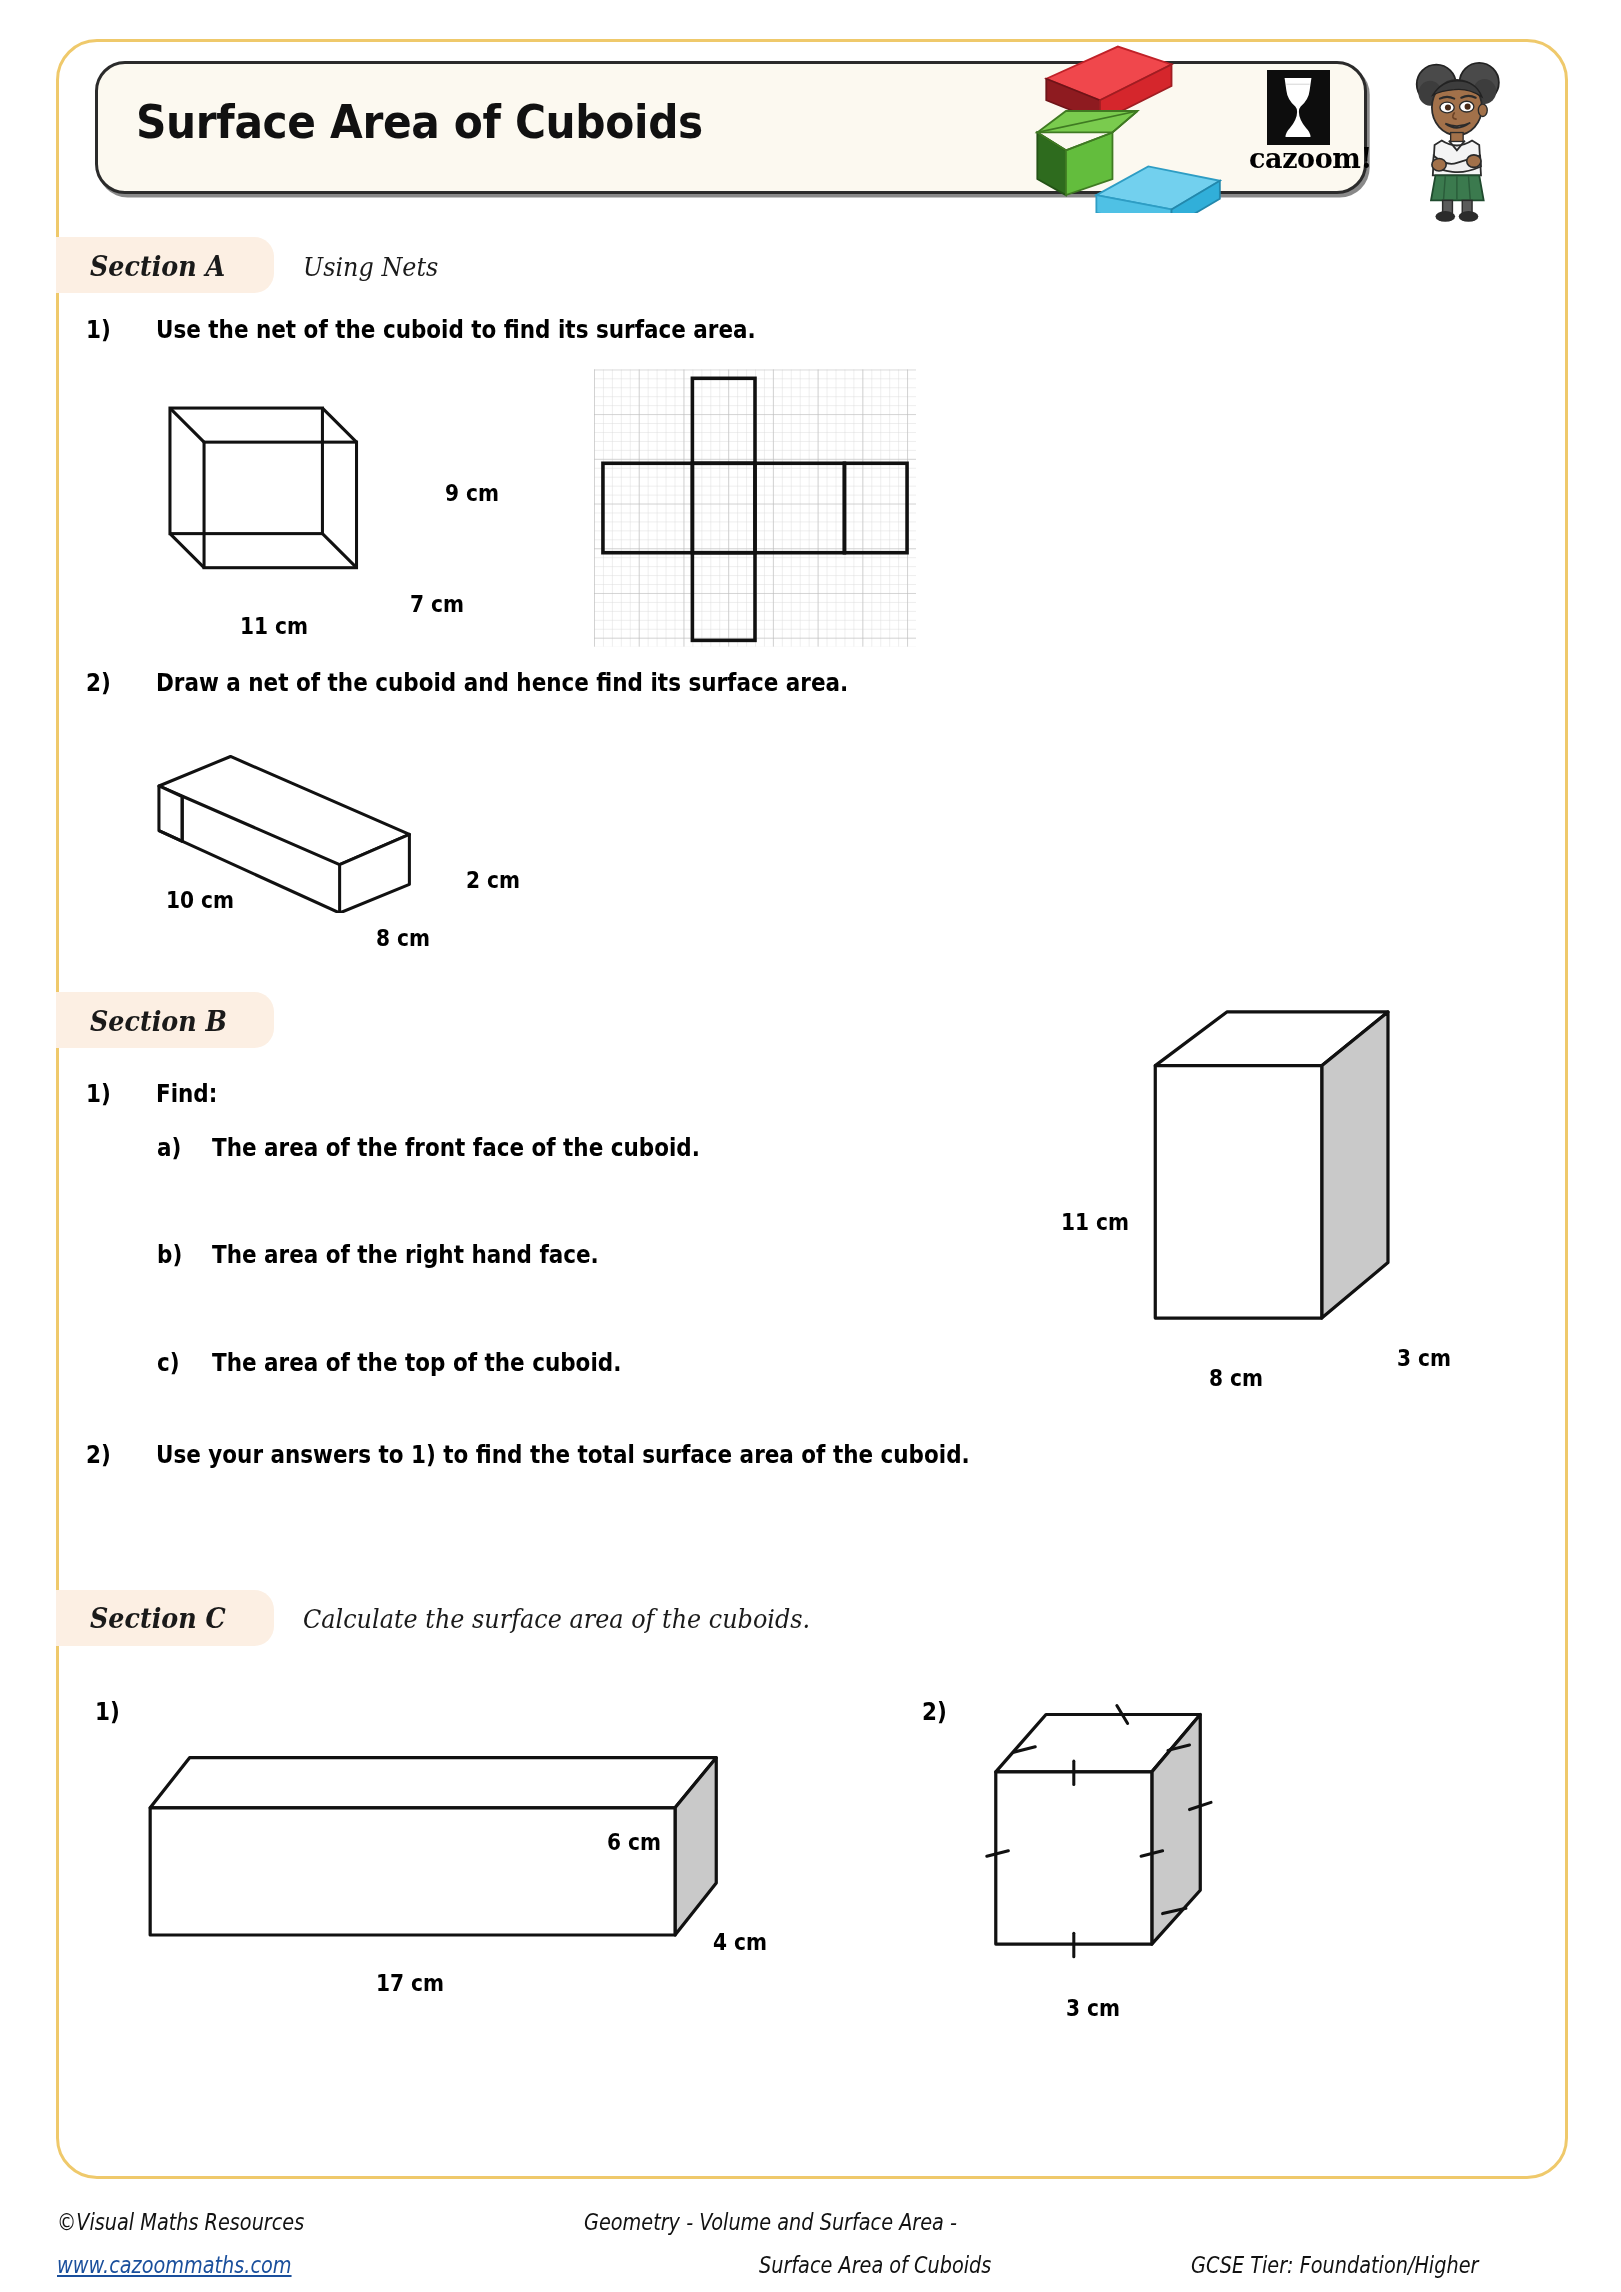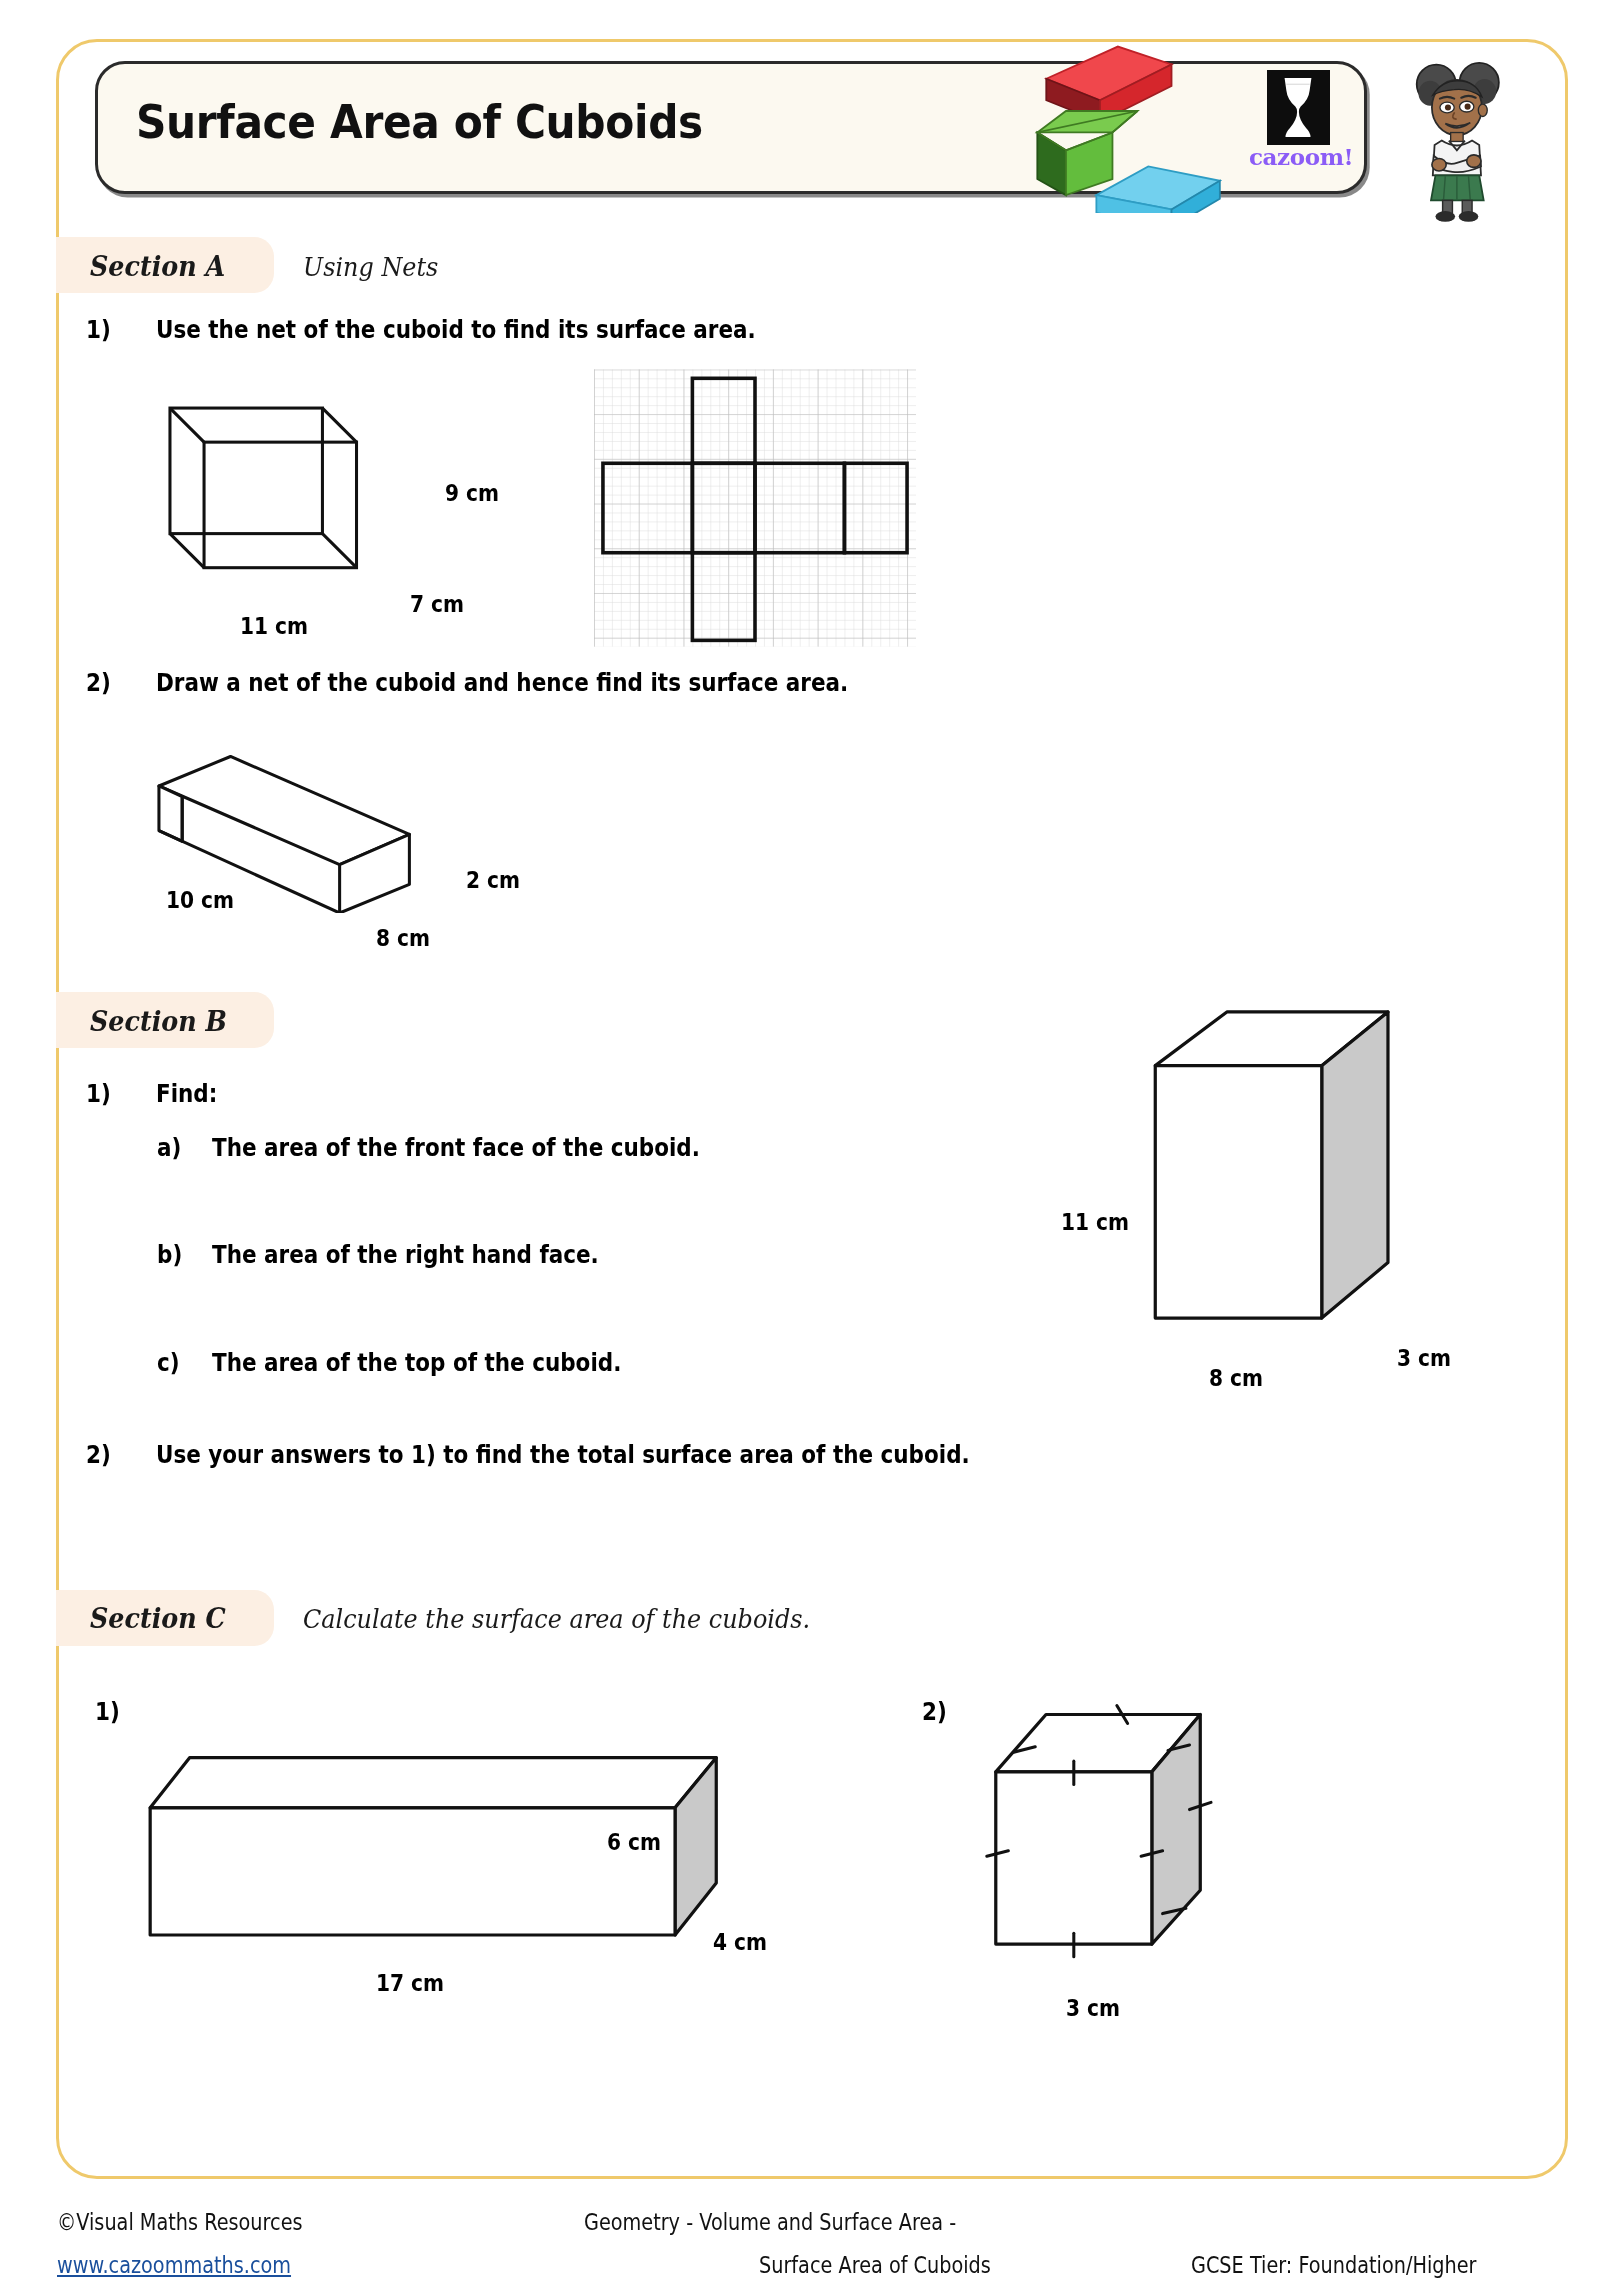--- a/index.html
+++ b/index.html
@@ -74,22 +74,22 @@
     left: 32px; top: 6.3px;
     width: 34px; height: 63px;
   }
   .cazoom-word {
     position: absolute;
     left: 0; top: 73px;
     width: 99px;
     text-align: center;
     font-family: "DejaVu Serif", serif;
     font-weight: bold;
-    font-size: 23px;
-    color: #8b5cf6;
+    font-size: 27px;
+    color: #000000;
     letter-spacing: -0.4px;
   }
   .girl { position: absolute; left: 1406px; top: 52px; width: 100px; height: 170px; }
 
   
   .section-pill {
     position: absolute;
     background: #FCEFE3;
     border-radius: 0 19.7px 19.7px 0;
     height: 56px;
@@ -140,21 +140,21 @@
     color: #000000;
     white-space: nowrap;
     transform: scaleX(0.9);
     transform-origin: left center;
   }
 
   svg { display: block; }
   .diagram { position: absolute; }
 
   
-  .footer { position: absolute; left: 0; top: 2196px; width: 1622px; height: 97px; }
+  .footer { position: absolute; left: 0; top: 2196px; width: 1622px; height: 97px; font-style: italic; }
   .f-cell {
     position: absolute;
     font-family: "DejaVu Sans", sans-serif;
     font-size: 22.4px;
     color: #111111;
     white-space: nowrap;
     transform: scaleX(0.86);
     transform-origin: left center;
   }
   .f-link {

